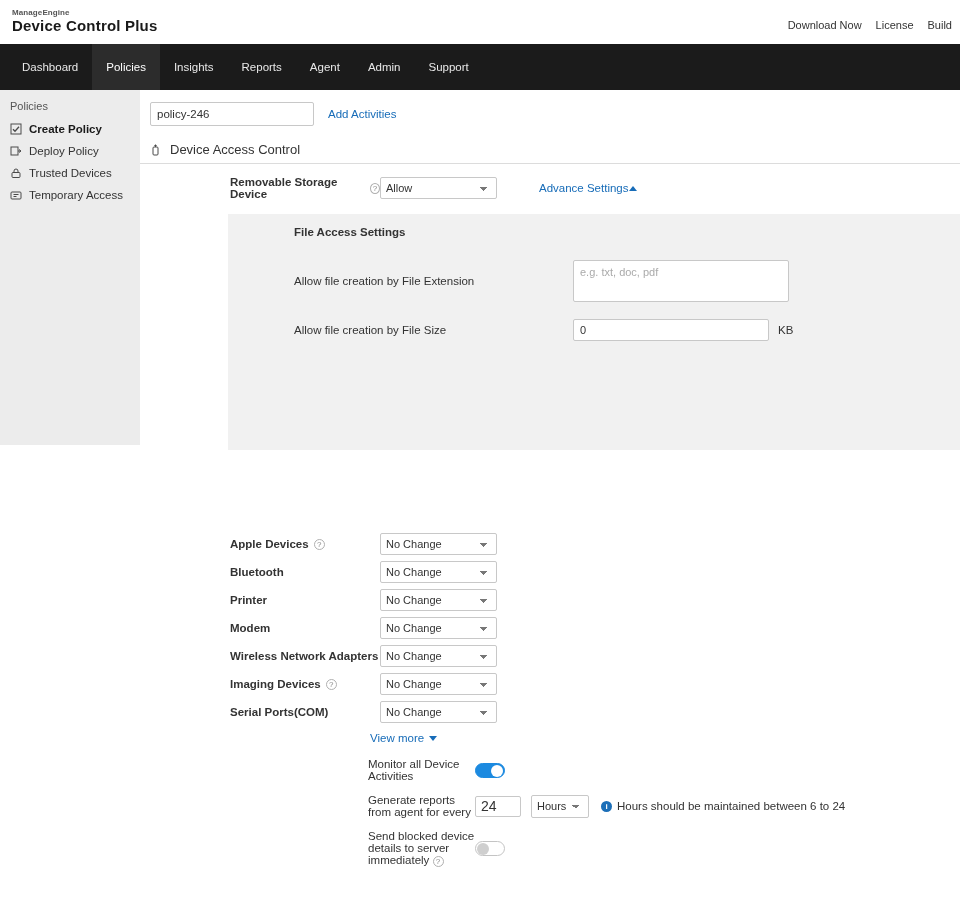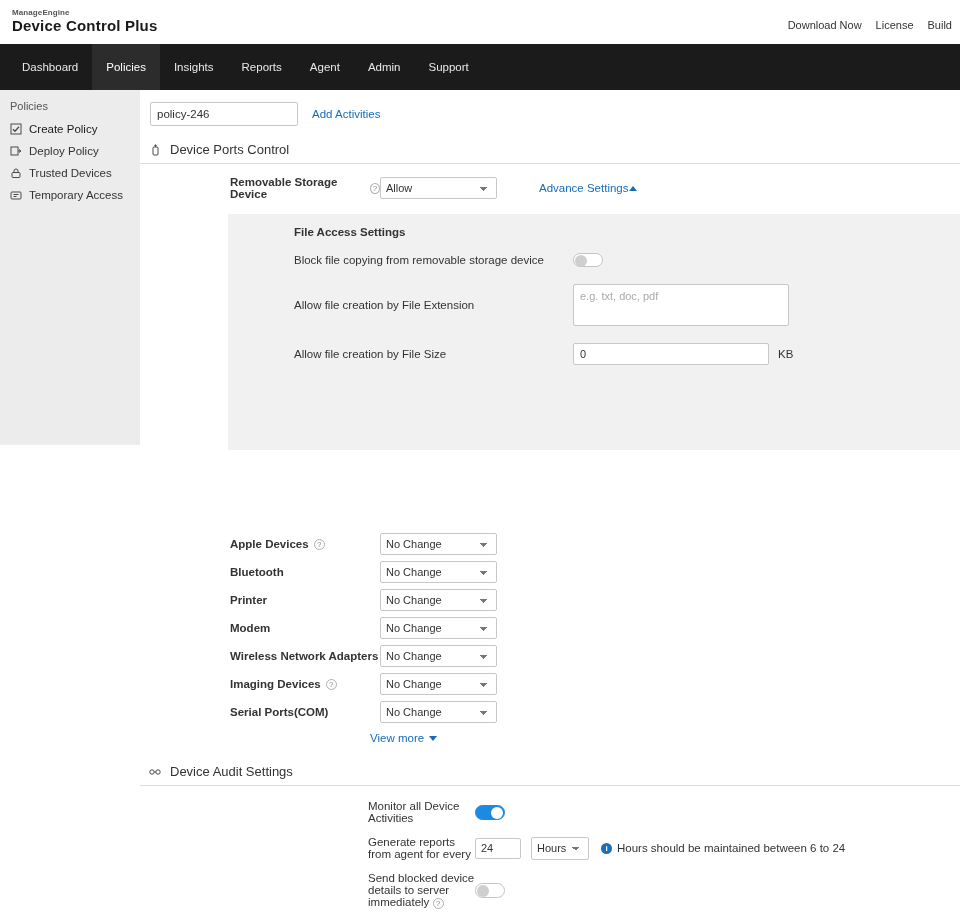--- a/index.html
+++ b/index.html
@@ -79,40 +79,40 @@
   }
   .sb-item {
     display: flex;
     align-items: center;
     gap: 7px;
     padding: 5px 0 5px 10px;
     font-size: 11.5px;
     color: #333;
     cursor: pointer;
   }
-  .sb-item.active { color: #1a1a1a; font-weight: normal; }
+  .sb-item.active { color: #1a1a1a; font-weight: bold; }
   .sb-ico {
     width: 12px; height: 12px;
     display: inline-flex;
     align-items: center; justify-content: center;
     color: #4a4a4a;
   }
   .sb-ico svg { display: block; }
 
   .content { flex: 1; padding: 0 0 0 0; position: relative; }
 
   
   .policy-row {
     display: flex;
     align-items: center;
     gap: 14px;
     padding: 12px 0 10px 10px;
   }
   .policy-input {
-    width: 148px;
+    width: 164px;
     height: 24px;
     border: 1px solid #c8c8c8;
     border-radius: 2px;
     padding: 0 6px;
     font-size: 11.5px;
     color: #333;
     font-family: "Liberation Sans", sans-serif;
     background: #fff;
   }
   .link { color: #176cb8; font-size: 11.5px; cursor: pointer; }
@@ -290,21 +290,21 @@
   .audit-row .lbl {
     width: 335px;
     padding-left: 228px;
     font-size: 11.5px;
     color: #333;
   }
   input.num-box {
     width: 46px; height: 21px;
     border: 1px solid #c8c8c8;
     border-radius: 2px;
-    font-size: 11px;
+    font-size: 14px;
     padding: 0 5px;
     background: #fff;
     color: #333;
     font-family: "Liberation Sans", sans-serif;
   }
   select.unit-sel {
     width: 58px; height: 23px;
     margin-left: 10px;
     border: 1px solid #c8c8c8;
     border-radius: 2px;
@@ -418,46 +418,40 @@
       <span class="link">Add Activities</span>
     </div>
 
     <div class="section-head">
       <span class="sec-ico">
         <svg width="13" height="13" viewBox="0 0 13 13">
             <rect x="4" y="4" width="5" height="8" rx="1" fill="none" stroke="#4a4a4a" stroke-width="1"></rect>
             <path d="M6.5 4V1.5M5.3 2.6h2.4" stroke="#4a4a4a" stroke-width="1"></path>
           </svg>
       </span>
-      <span class="section-title">Device Ports Control</span>
+      <span class="section-title">Device Access Control</span>
     </div>
 
     <div class="row" style="padding-top:12px;">
       <div class="label">
         <span>Removable Storage Device</span>
         <span class="qmark">?</span>
       </div>
       <select class="sel">
         <option>Allow</option>
       </select>
       <span class="adv-link">
         <span>Advance Settings</span>
         <span class="caret-up"></span>
       </span>
     </div>
 
     <div class="adv-panel">
       <div class="sub-head">File Access Settings</div>
 
-      <div class="adv-row">
-        <div class="lbl">Block file copying from removable storage device</div>
-        <div class="toggle">
-            <span class="knob"></span>
-          </div>
-      </div>
 
 
       <div class="adv-row" style="padding-top:12px;">
         <div class="lbl">Allow file creation by File Extension</div>
         <textarea class="ext-box" placeholder="e.g. txt, doc, pdf" style=""></textarea>
       </div>
 
       <div class="adv-row" style="padding-top:12px;">
         <div class="lbl">Allow file creation by File Size</div>
         <input class="size-box" type="text" value="0" style="">
@@ -523,30 +517,20 @@
           <option>No Change</option>
         </select>
       </div>
 
       <div class="viewmore">
         <span>View more</span>
         <span class="caret-down"></span>
       </div>
     </div>
 
-    <div class="section-head" style="margin-top:14px;">
-      <span class="sec-ico">
-        <svg width="14" height="14" viewBox="0 0 14 14">
-            <circle cx="4" cy="7" r="2.2" fill="none" stroke="#4a4a4a" stroke-width="1"></circle>
-            <circle cx="10" cy="7" r="2.2" fill="none" stroke="#4a4a4a" stroke-width="1"></circle>
-            <path d="M6.2 7h1.6" stroke="#4a4a4a" stroke-width="1"></path>
-          </svg>
-      </span>
-      <span class="section-title">Device Audit Settings</span>
-    </div>
 
     <div class="audit-row" style="padding-top:14px;">
       <div class="lbl">Monitor all Device Activities</div>
       <div class="toggle on big">
           <span class="knob"></span>
         </div>
     </div>
 
     <div class="audit-row">
       <div class="lbl">Generate reports from agent for every</div>

